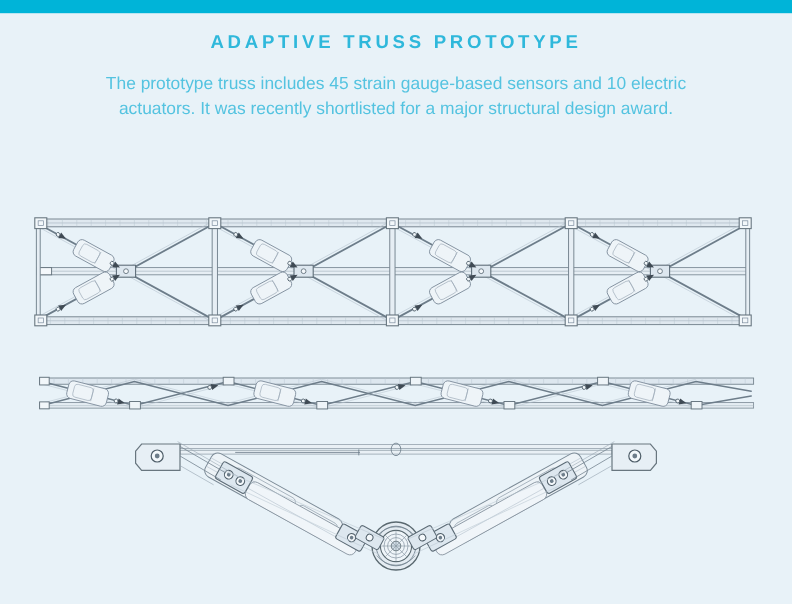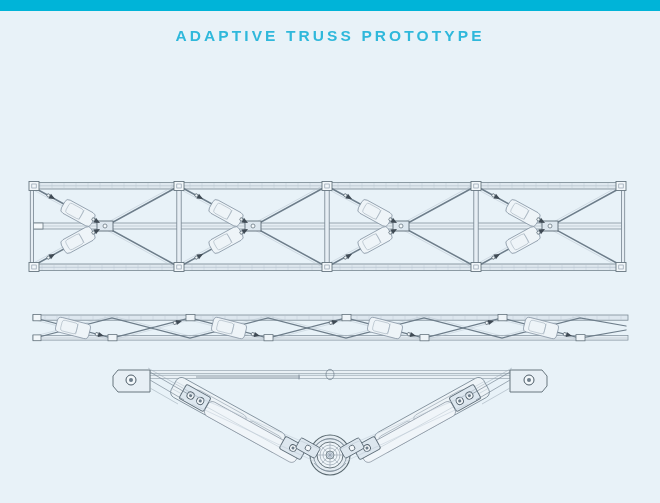--- a/index.html
+++ b/index.html
@@ -41,20 +41,21 @@
 </style>
 </head>
 <body>
 
 <div class="page">
 
   <div class="topbar"></div>
 
   <div class="title">ADAPTIVE TRUSS PROTOTYPE</div>
 
+  <div class="subtitle">The prototype truss includes 45 strain gauge-based sensors and 10 electric actuators. It was recently shortlisted for a major structural design award.</div>
 
   <svg class="drawing" viewBox="0 0 660 503" width="660" height="503" xmlns="http://www.w3.org/2000/svg">
     <defs>
       <g id="act-cyl">
         <rect x="-17" y="-7.5" width="34" height="15" rx="4" ry="4" fill="#eef4f8" stroke="#7e8d9c" stroke-width="0.7"></rect>
         <rect x="-12" y="-5.5" width="16" height="11" rx="2.5" ry="2.5" fill="none" stroke="#9aa8b6" stroke-width="0.5"></rect>
         <line x1="4" y1="-5.5" x2="4" y2="5.5" stroke="#9aa8b6" stroke-width="0.5"></line>
       </g>
       <g id="node-plate">
         <rect x="-5" y="-4.5" width="10" height="9" fill="#f2f7fa" stroke="#66757f" stroke-width="0.9"></rect>

